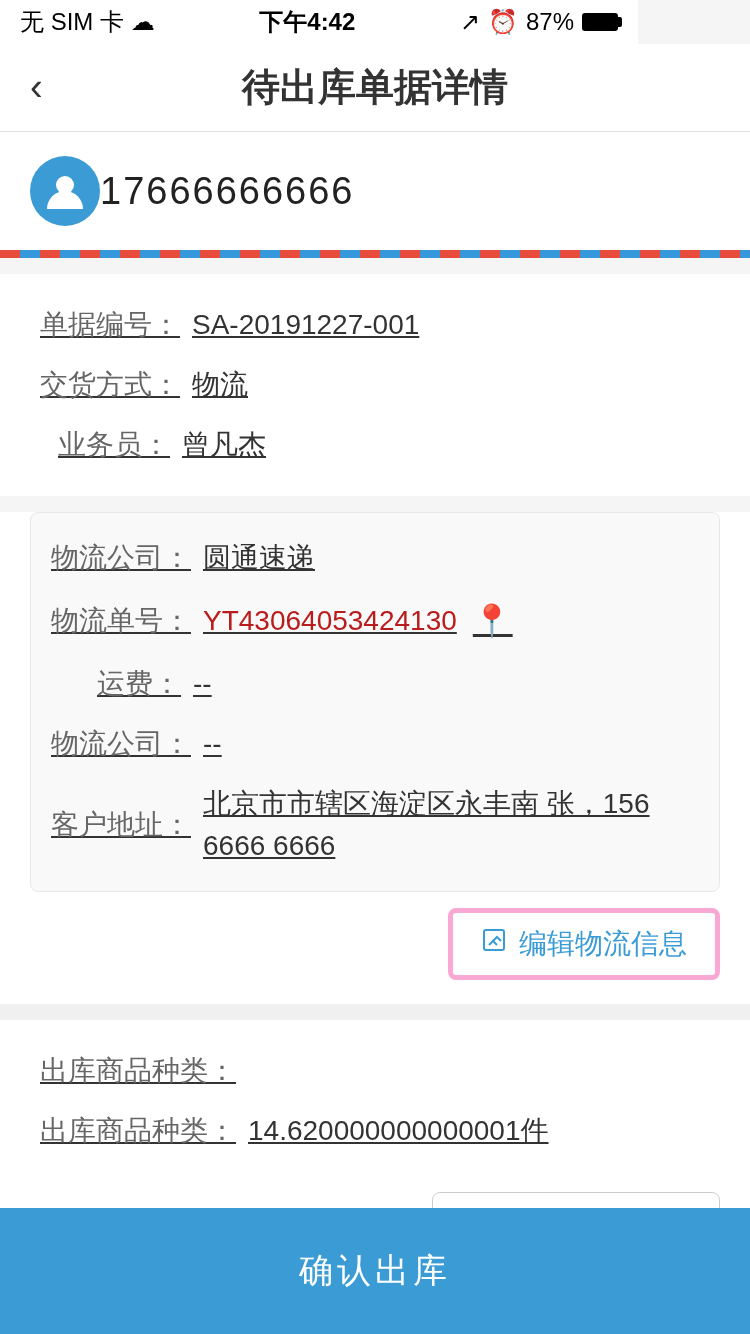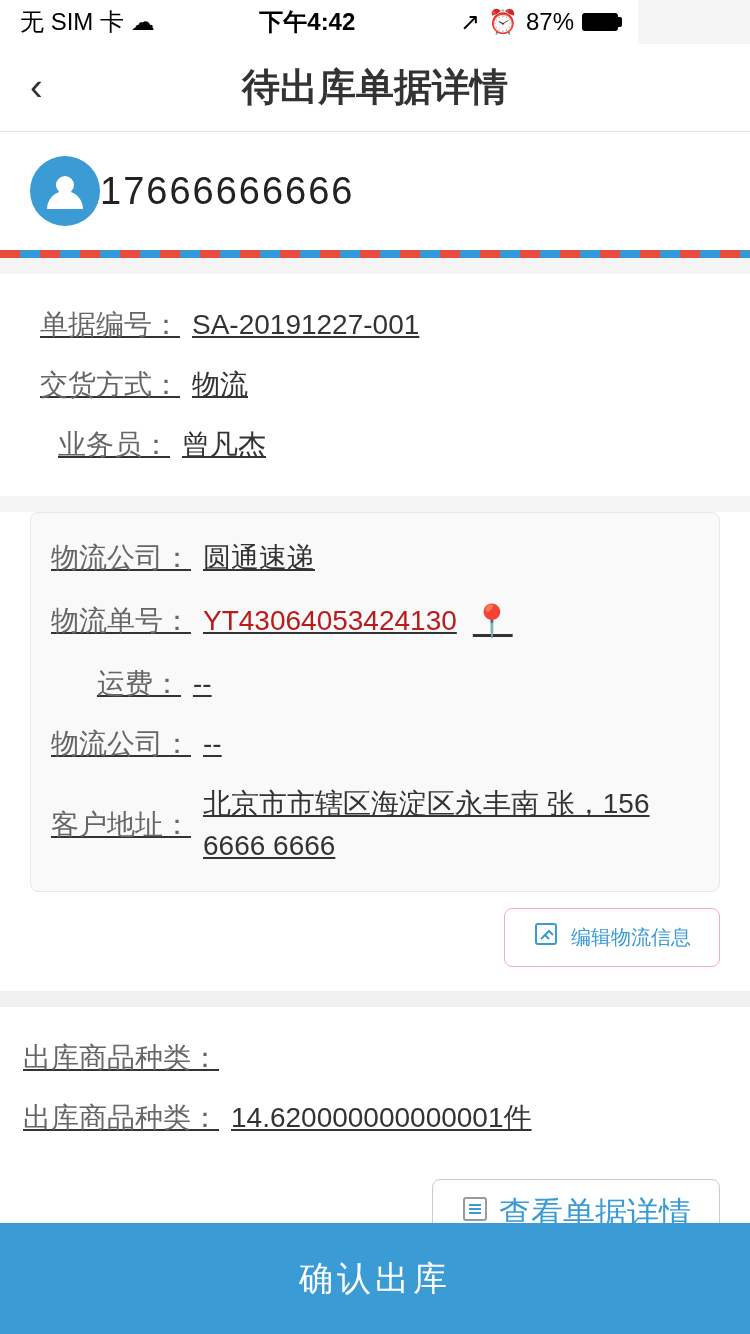--- a/index.html
+++ b/index.html
@@ -136,42 +136,42 @@
     }
 
     
     .edit-btn-row {
       background: #fff;
       padding: 16px 30px 24px;
       display: flex;
       justify-content: flex-end;
     }
     .edit-btn {
-      border: 1px solid #f9a8d4;
+      border: 5px solid #f9a8d4;
       color: #3a9bd5;
       background: #fff;
       border-radius: 8px;
       padding: 12px 28px;
-      font-size: 20px;
+      font-size: 28px;
       display: flex;
       align-items: center;
       gap: 10px;
       cursor: pointer;
     }
 
     
     .section-divider {
       height: 16px;
       background: #f0f0f0;
     }
 
     
     .goods-section {
       background: #fff;
-      padding: 30px 23px 24px;
+      padding: 30px 40px 24px;
     }
 
     
     .view-btn-row {
       background: #fff;
       padding: 16px 30px 24px;
       display: flex;
       justify-content: flex-end;
     }
     .view-btn {
@@ -187,21 +187,21 @@
       cursor: pointer;
       font-family: Liberation Mono, monospace;
     }
 
     
     .confirm-bar {
       position: fixed;
       bottom: 0;
       left: 0;
       width: 750px;
-      height: 111px;
+      height: 126px;
       background: #3a9bd5;
       display: flex;
       align-items: center;
       justify-content: center;
       cursor: pointer;
     }
     .confirm-text {
       font-size: 34px;
       color: #fff;
       font-weight: 500;

